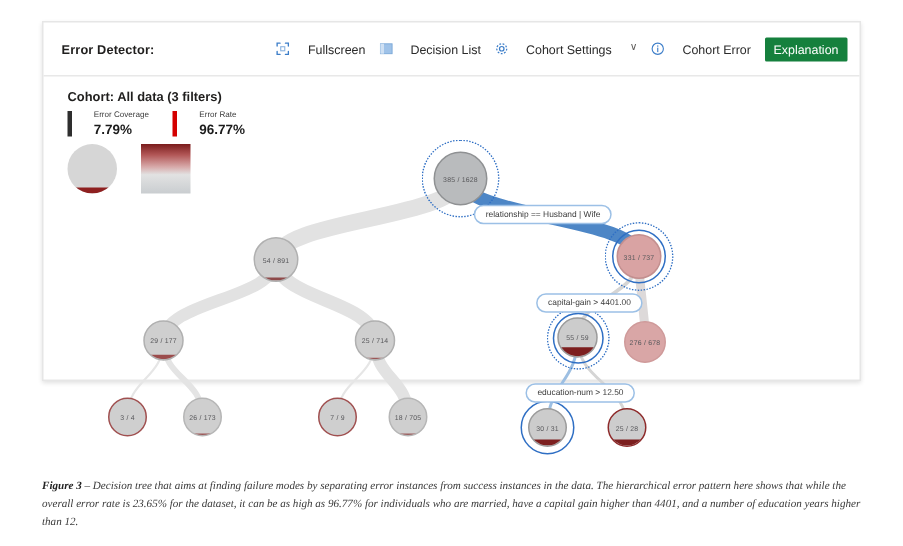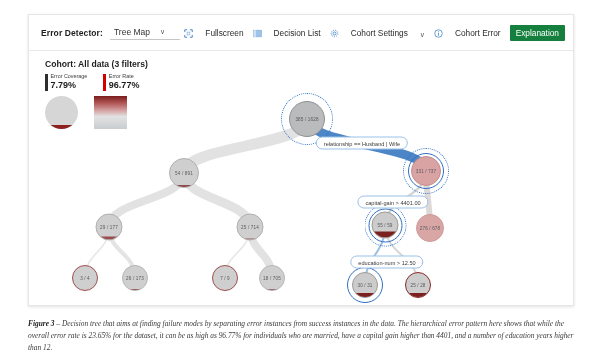--- a/index.html
+++ b/index.html
@@ -7,21 +7,21 @@
     width:602px;height:364px;
     background:#ffffff;
     font-family:"Liberation Sans", sans-serif;
     -webkit-font-smoothing:antialiased;
     overflow:hidden;
   }
   .page{position:relative;width:602px;height:364px;}
 
   
   .card{
-    position:absolute;left:28px;top:14px;width:546px;height:292px;
+    position:absolute;left:28px;top:14px;width:546px;height:240px;
     background:#ffffff;
     border:1px solid #e6e6e6;
     box-shadow:0 1px 3px rgba(0,0,0,.12);
     box-sizing:border-box;
   }
 
   
   .toolbar{
     position:absolute;left:0;top:0;right:0;height:36px;
     border-bottom:1px solid #e8e8e8;
@@ -30,31 +30,31 @@
   }
   .tb-left{display:flex;align-items:center;padding-left:12px;}
   .tb-label{font-size:8.5px;color:#201f1e;font-weight:600;letter-spacing:.1px;}
   .dropdown{
     margin-left:7px;display:flex;align-items:center;gap:10px;
     border-bottom:1px solid #c8c6c4;padding:1px 4px 2px 4px;min-width:62px;
   }
   .dropdown .dd-val{font-size:8.5px;color:#323130;}
   .chev{font-size:7px;color:#605e5c;line-height:1;}
   .tb-right{margin-left:auto;display:flex;align-items:center;padding-right:8px;gap:9px;}
-  .tb-btn{display:flex;align-items:flex-end;gap:12px;font-size:8.3px;color:#2a2a2a;cursor:pointer;}
+  .tb-btn{display:flex;align-items:flex-start;gap:12px;font-size:8.3px;color:#2a2a2a;cursor:pointer;}
   .tb-btn svg{display:block;}
   .tb-btn.primary{
     background:#15803d;color:#fff;padding:3px 6px;border-radius:1px;font-size:8.3px;
   }
 
   
   .cohort{position:absolute;left:16px;top:44px;}
   .cohort-title{font-size:8.6px;font-weight:700;color:#201f1e;}
   .legend{display:flex;gap:16px;margin-top:5px;}
-  .legend-item{display:flex;align-items:center;gap:3px;}
+  .legend-item{display:flex;align-items:flex-end;gap:15px;}
   .lg-bar{width:2.5px;height:17px;border-radius:0;}
   .lg-bar.cov{background:#2e2e2e;}
   .lg-bar.rate{background:#d40000;}
   .lg-txt{display:flex;flex-direction:column;line-height:1.05;}
   .lg-name{font-size:5.4px;color:#3b3b3b;}
   .lg-val{font-size:9px;font-weight:700;color:#1b1b1b;margin-top:1px;}
   .swatches{display:flex;gap:16px;margin-top:5px;}
   .sw-circle{
     width:33px;height:33px;border-radius:50%;background:#d6d6d6;
     position:relative;overflow:hidden;
@@ -111,24 +111,20 @@
 </head>
 <body>
 
 <div class="page">
 
   <div class="card">
 
     <div class="toolbar">
       <div class="tb-left">
         <span class="tb-label">Error Detector:</span>
-        <div class="dropdown">
-          <span class="dd-val">Tree Map</span>
-          <span class="chev">∨</span>
-        </div>
       </div>
 
       <div class="tb-right">
 
         <div class="tb-btn">
           <span>
             <svg width="9" height="9" viewBox="0 0 12 12">
               <g fill="none" stroke="#3d7ec9" stroke-width="1.2" stroke-linecap="round">
                 <path d="M1 3.6V1h2.6M8.4 1H11v2.6M11 8.4V11H8.4M3.6 11H1V8.4"></path>
               </g>

